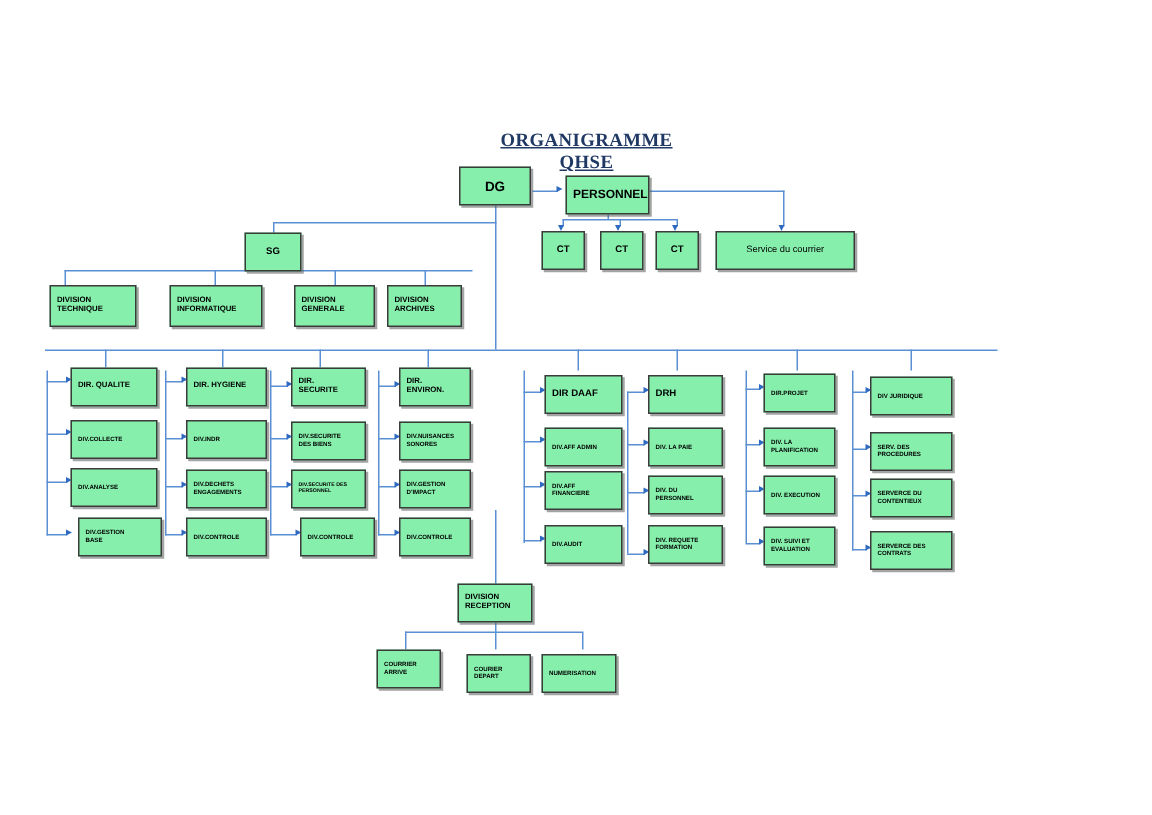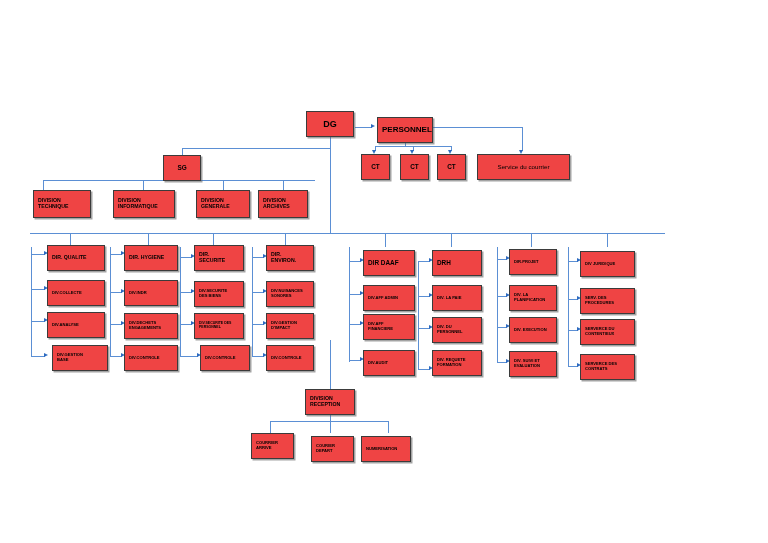--- a/index.html
+++ b/index.html
@@ -7,21 +7,21 @@
        font-family:"Liberation Sans",sans-serif;color:#000;}
 
   #canvas{position:absolute;left:0;top:0;width:768px;height:543px;}
 
   
   .title{position:absolute;left:316px;top:86px;width:150px;text-align:center;
          font-family:"Liberation Serif",serif;font-size:12.5px;font-weight:600;
          color:#1F3864;text-decoration:underline;letter-spacing:.3px;}
 
   
-  .node{position:absolute;box-sizing:border-box;background:#ef4444;
+  .node{position:absolute;box-sizing:border-box;background:#86efac;
         border:1.3px solid #3b3b3b;
         box-shadow:1.5px 1.5px 0 rgba(90,90,90,.55);
         display:flex;align-items:center;
         padding:12px 4px;
         line-height:1.12;
         overflow:hidden;z-index:5;}
   .node span{display:block;width:100%;}
 
   .n-center{justify-content:center;text-align:center;}
   .n-left{justify-content:flex-start;text-align:left;}
@@ -46,20 +46,21 @@
        border-left:4px solid #2E6BC0;}
   .arwd{position:absolute;width:0;height:0;z-index:2;
         border-left:2.6px solid transparent;border-right:2.6px solid transparent;
         border-top:4px solid #2E6BC0;}
 </style>
 </head>
 <body>
 
 <div id="canvas">
 
+  <div class="title">ORGANIGRAMME QHSE</div>
 
   <div class="node n-center t-xl" style="left:306px;top:111px;width:48px;height:25px;">
     <span>DG</span>
   </div>
 
   <div class="node n-center t-lg" style="left:377px;top:117px;width:56px;height:21px;">
     <span>PERSONNEL</span>
   </div>
 
   <div class="ln lh" style="left:355px;top:127px;width:17px;"></div>

